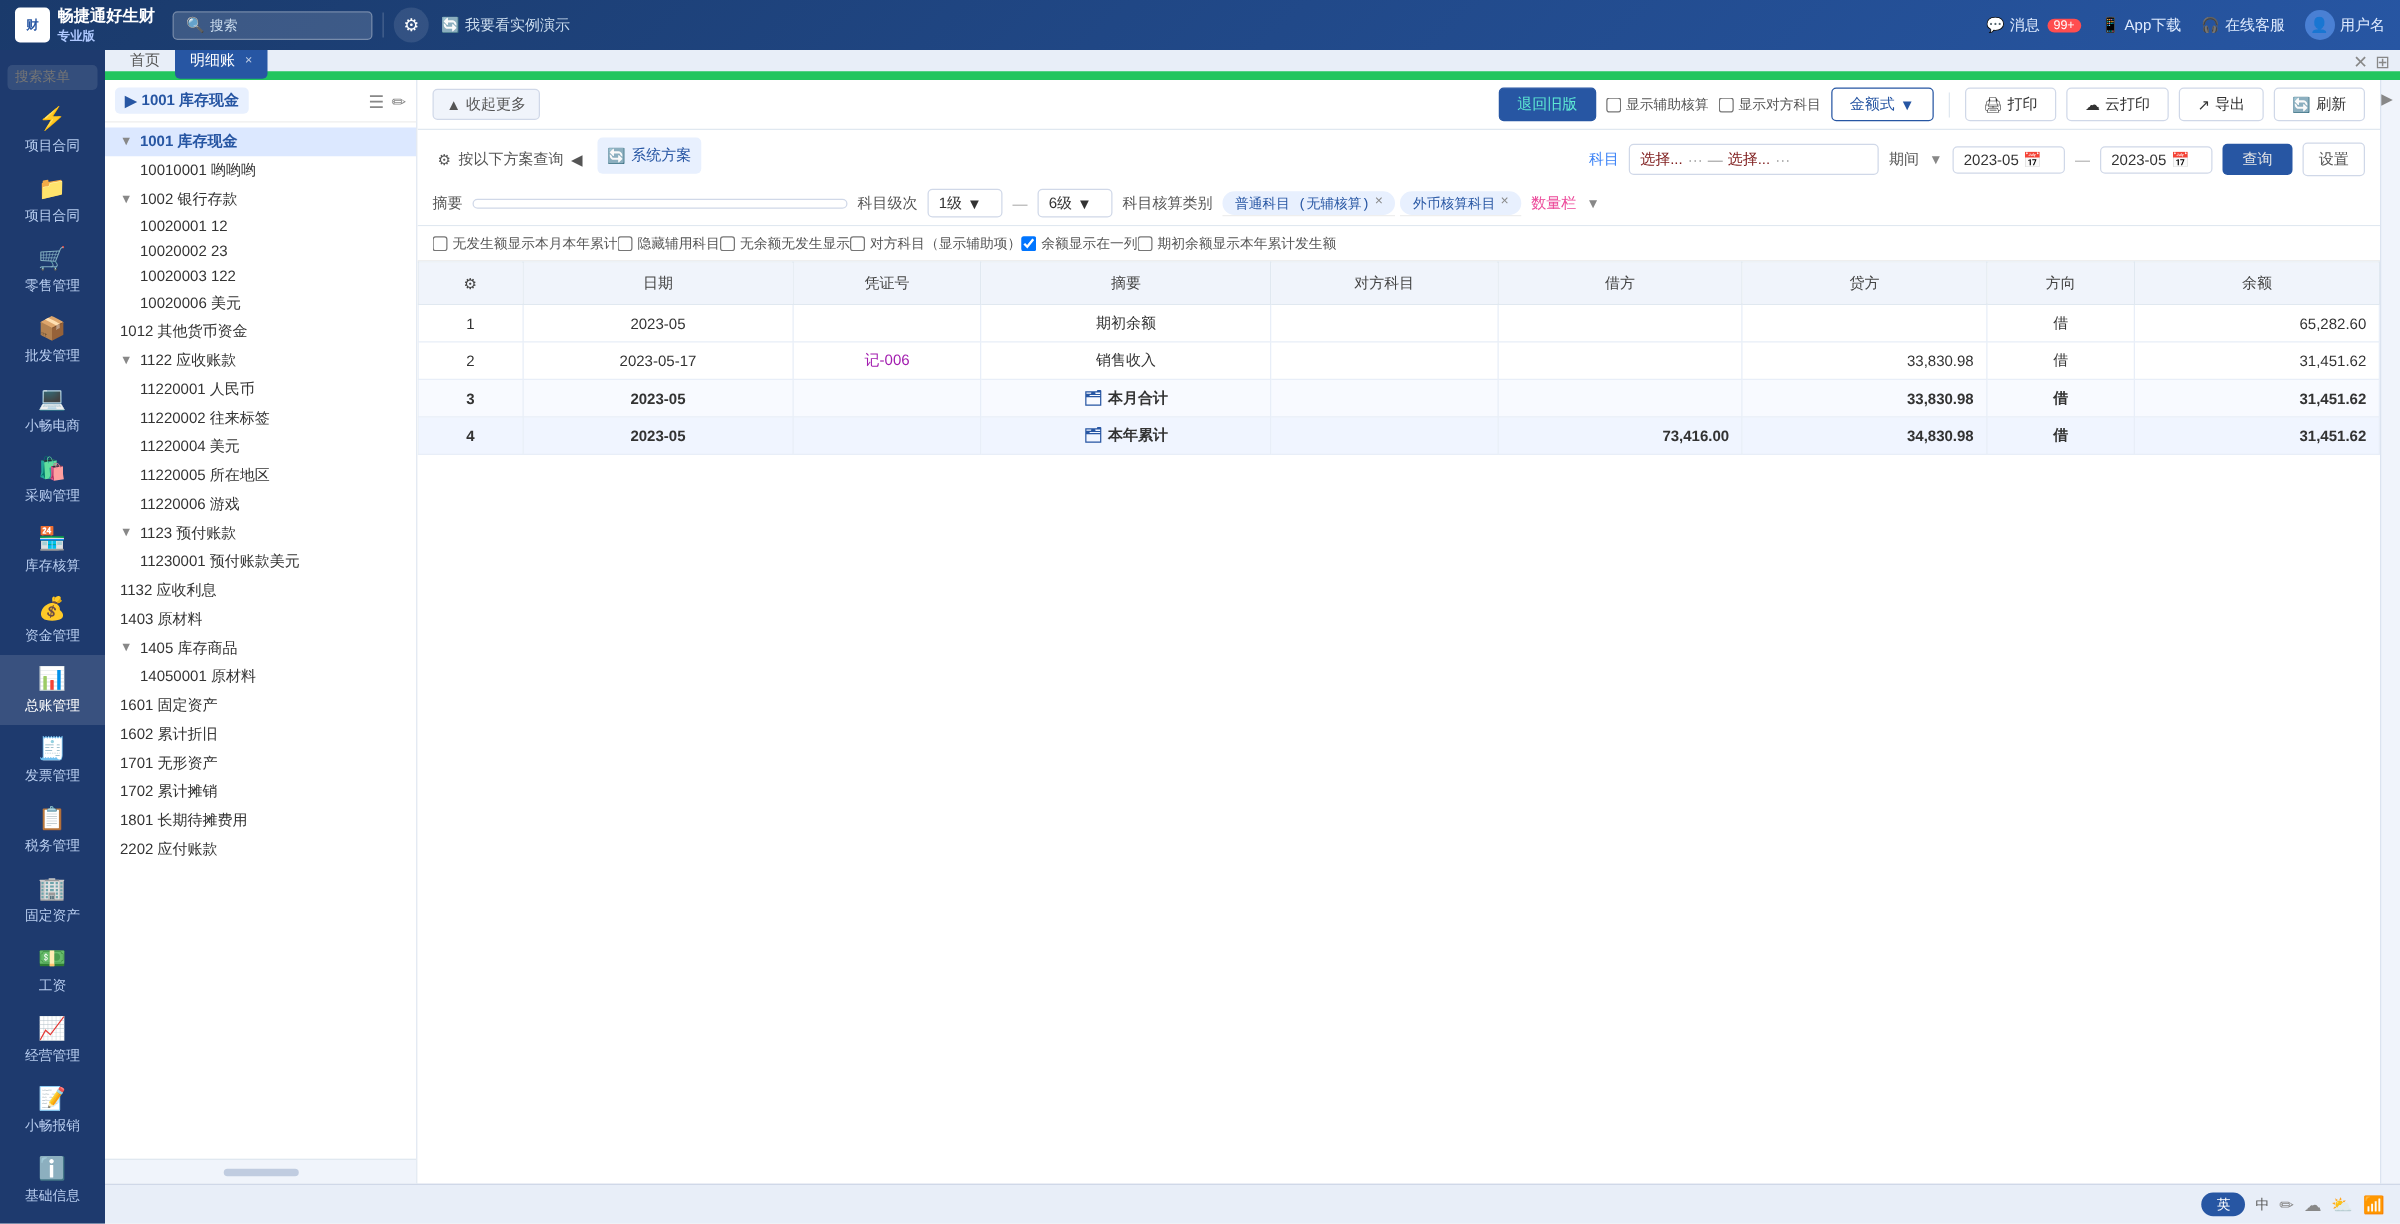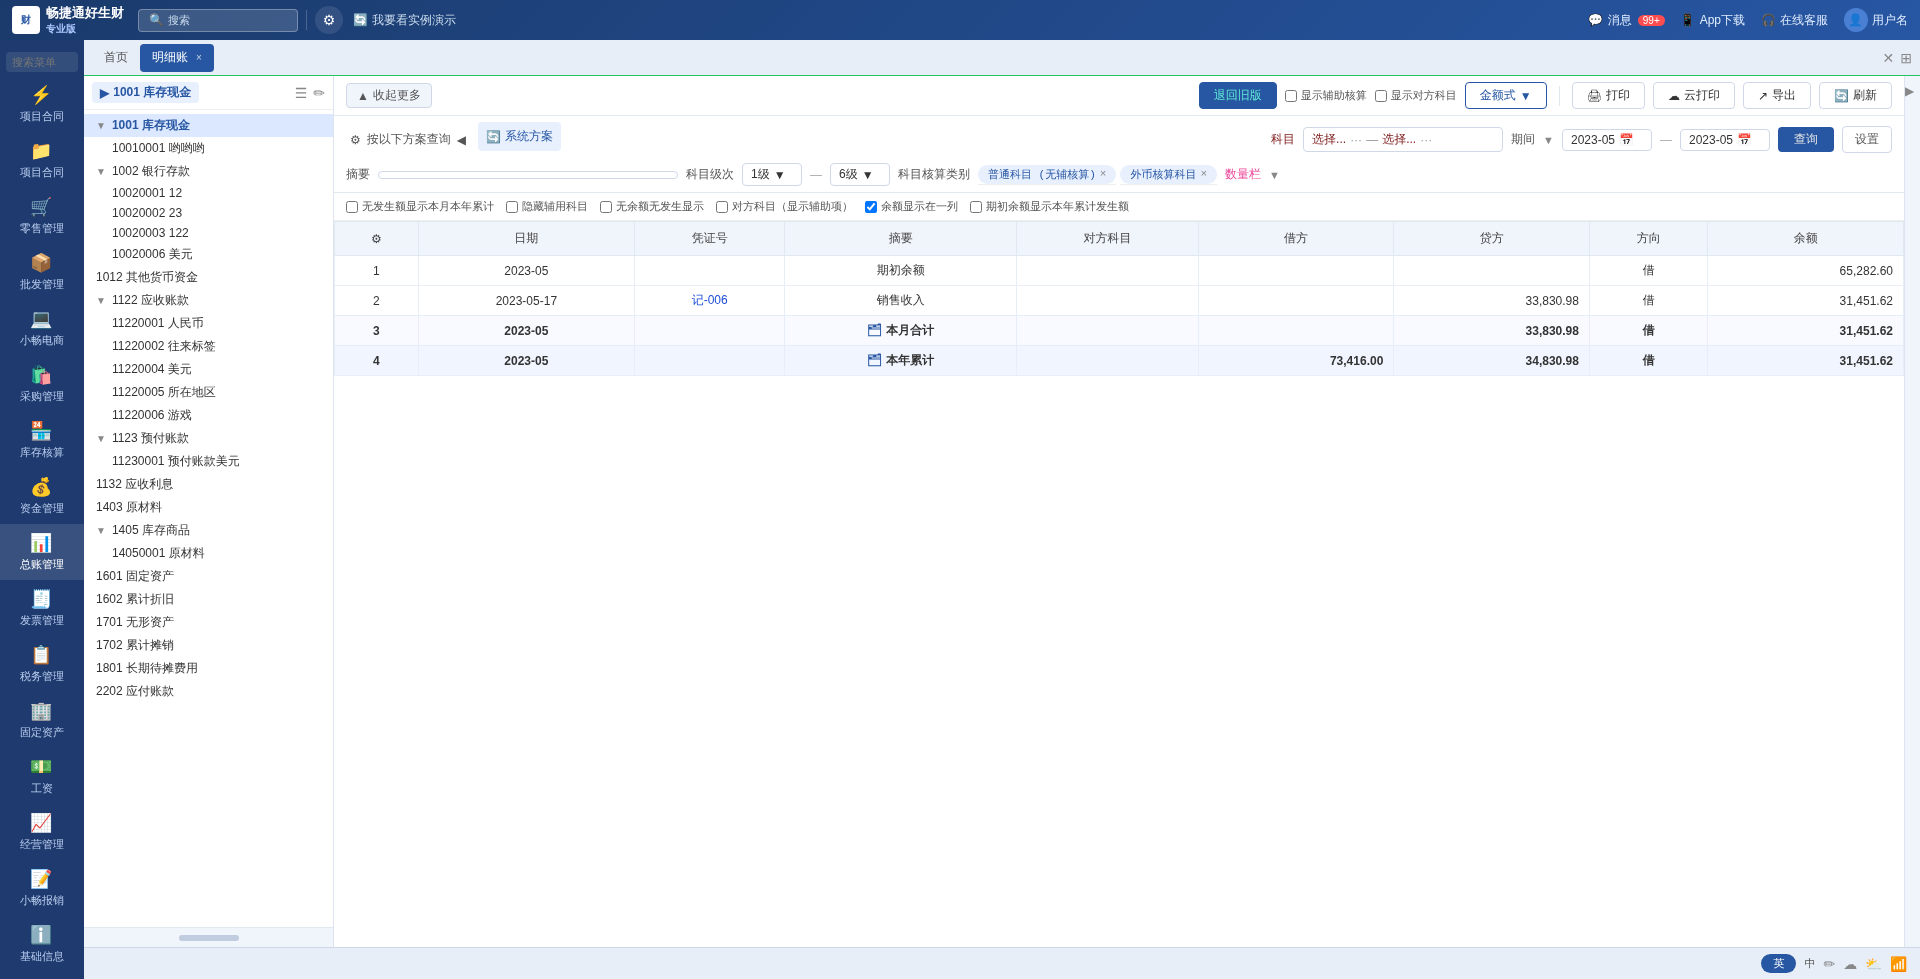--- a/index.html
+++ b/index.html
@@ -32,21 +32,21 @@
     .sidebar-item { width: 100%; display: flex; flex-direction: column; align-items: center; padding: 8px 0; cursor: pointer; font-size: 11px; color: #b8cdef; gap: 3px; }
     .sidebar-item.active { background: rgba(255,255,255,0.12); color: #fff; }
     .sidebar-item .si-icon { font-size: 18px; }
     .sidebar-search { background: rgba(255,255,255,0.1); border-radius: 4px; margin: 4px 8px; width: 72px; }
     .sidebar-search input { background: transparent; border: none; outline: none; color: #b8cdef; font-size: 11px; padding: 4px 6px; width: 100%; }
 
     
     .content-area { flex: 1; display: flex; flex-direction: column; overflow: hidden; }
 
     
-    .tab-bar { background: #e8eef8; display: flex; align-items: center; height: 36px; padding: 0 8px; border-bottom: 1px solid #22c55e; flex-shrink: 0; }
+    .tab-bar { background: #e8eef8; display: flex; align-items: center; height: 24px; padding: 0 8px; border-bottom: 7px solid #22c55e; flex-shrink: 0; }
     .tab { padding: 0 12px; height: 28px; display: flex; align-items: center; gap: 6px; cursor: pointer; border-radius: 4px; font-size: 12px; color: #555; background: transparent; }
     .tab.active { background: #2756a3; color: #fff; border-radius: 4px; }
     .tab .close-icon { font-size: 10px; margin-left: 2px; opacity: 0.7; }
     .tab-actions { margin-left: auto; display: flex; gap: 6px; }
 
     
     .inner-layout { display: flex; flex: 1; overflow: hidden; }
 
     
     .account-tree { width: 250px; border-right: 1px solid #dce4f0; background: #fff; display: flex; flex-direction: column; flex-shrink: 0; overflow: hidden; }
@@ -77,30 +77,30 @@
     .query-btn { background: #2756a3; color: #e5e5e5; border: none; border-radius: 4px; padding: 4px 16px; cursor: pointer; font-size: 12px; }
     .settings-btn { background: #fff; color: #555; border: 1px solid #d0d8e8; border-radius: 4px; padding: 4px 12px; cursor: pointer; font-size: 12px; }
 
     
     .subject-row { display: flex; align-items: center; gap: 8px; padding: 6px 12px; background: #fff; border-bottom: 1px solid #eee; flex-shrink: 0; }
     .subject-row .tag { background: #e8f0fe; color: #2756a3; border-radius: 12px; padding: 2px 10px; font-size: 11px; display: flex; align-items: center; gap: 4px; font-family: Liberation Mono, monospace; }
     .subject-row .tag .x { cursor: pointer; color: #888; }
     .select-box { border: 1px solid #d0d8e8; border-radius: 4px; padding: 2px 8px; font-size: 12px; display: flex; align-items: center; gap: 4px; cursor: pointer; min-width: 60px; }
 
     
-    .checks-row { display: flex; align-items: center; gap: 12px; padding: 6px 12px; background: #fff; border-bottom: 1px solid #eee; flex-shrink: 0; flex-wrap: wrap; }
+    .checks-row { display: flex; align-items: center; padding: 6px 12px; background: #fff; border-bottom: 1px solid #eee; flex-shrink: 0; flex-wrap: wrap; }
 
     
     .table-area { flex: 1; overflow: auto; padding: 0; background: #fff; }
     table { width: 100%; border-collapse: collapse; font-size: 12px; }
     table th { background: #f0f4fb; color: #444; font-weight: 500; padding: 8px 10px; text-align: center; border: 1px solid #e0e8f0; white-space: nowrap; position: sticky; top: 0; z-index: 1; }
     table td { padding: 6px 10px; border: 1px solid #e8eef8; text-align: center; }
     table tr.summary td { font-weight: bold; background: #f8faff; }
     table tr.summary2 td { font-weight: bold; background: #f0f5ff; }
-    .link { color: #1d4ed8; cursor: pointer; }
+    .link { color: #a21caf; cursor: pointer; }
     .num { text-align: right; }
     .filter-scheme { display: flex; align-items: center; gap: 4px; padding: 6px 8px; background: #e8f0fe; border-radius: 4px; cursor: pointer; font-size: 12px; color: #2756a3; margin-bottom: 6px; }
 
     
     .bottom-bar { height: 32px; background: #e8eef8; border-top: 1px solid #d0d8e8; display: flex; align-items: center; padding: 0 12px; font-size: 11px; color: #666; flex-shrink: 0; }
     .bottom-bar-right { margin-left: auto; display: flex; gap: 8px; align-items: center; }
     .bottom-btn { background: #2756a3; color: #fff; border-radius: 12px; padding: 2px 12px; font-size: 11px; cursor: pointer; }
 
     
     ::-webkit-scrollbar { width: 6px; height: 6px; }
@@ -417,21 +417,21 @@
               <span style="cursor:pointer;">◀</span>
             </div>
 
             <div class="filter-scheme">
               <span>🔄</span>
               <span>系统方案</span>
             </div>
 
             <div style="flex:1;"></div>
 
-            <span style="color:#7f1d1d;font-size:12px;">科目</span>
+            <span style="color:#3b82f6;font-size:12px;">科目</span>
             <div class="query-input wide">
               <span class="placeholder">选择...</span>
               <span>···</span>
               <span>—</span>
               <span class="placeholder">选择...</span>
               <span>···</span>
             </div>
 
             <span style="color:#555;font-size:12px;">期间</span>
             <span style="cursor:pointer;font-size:11px;color:#888;">▼</span>

